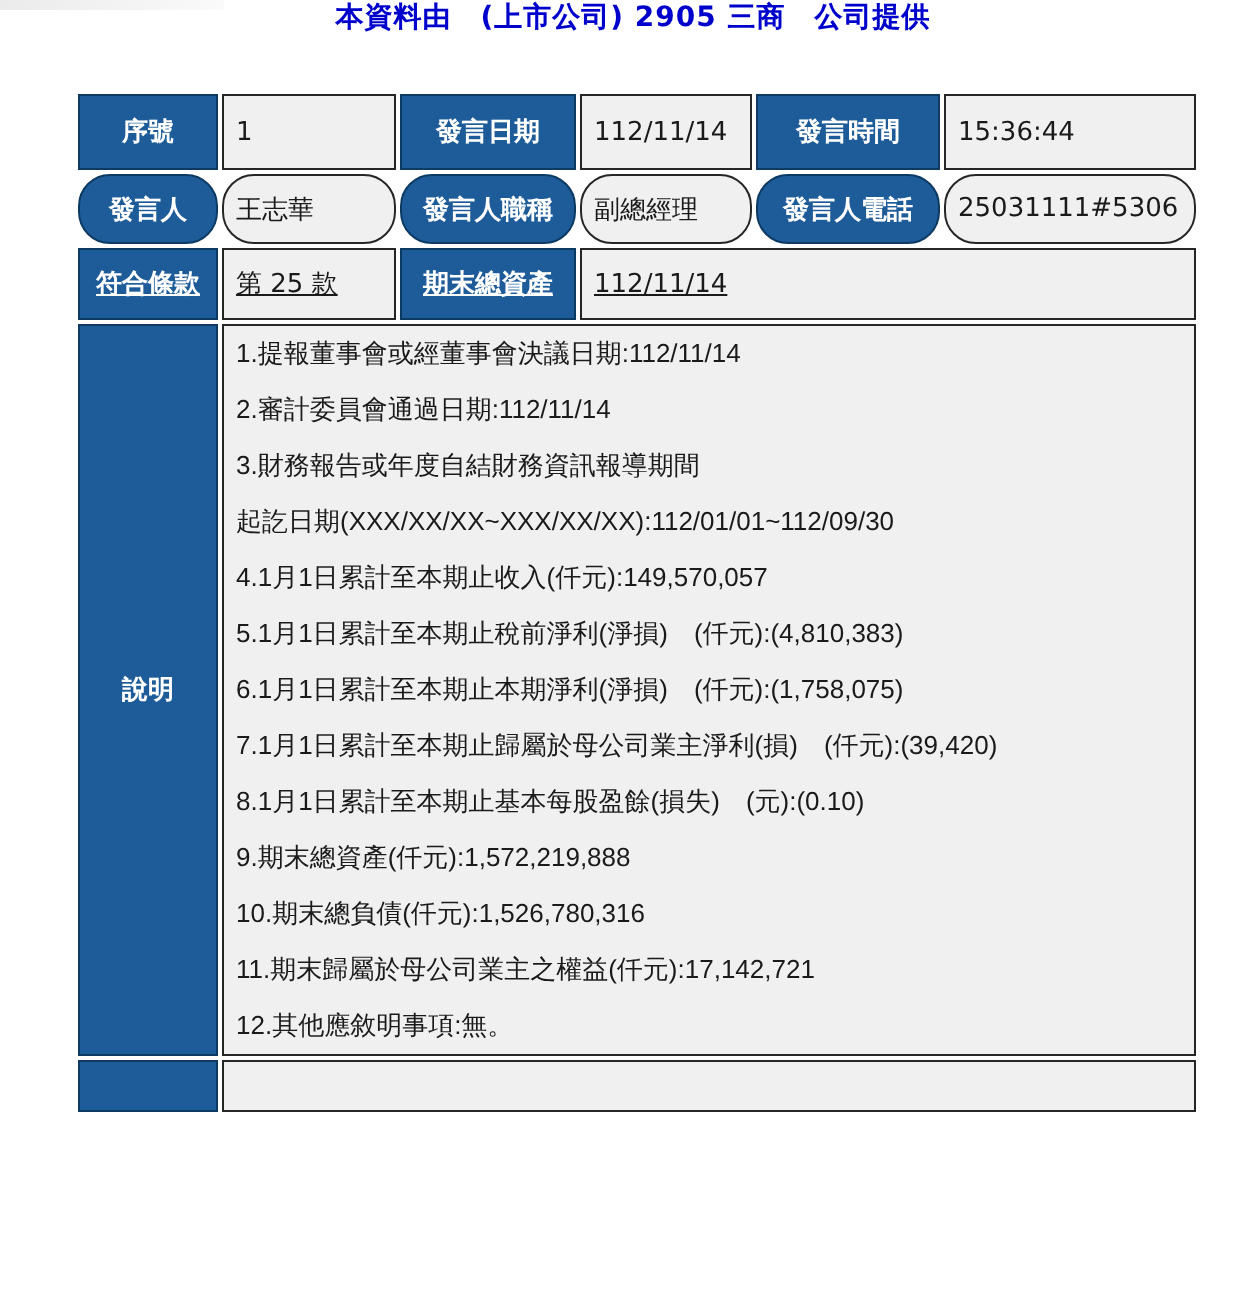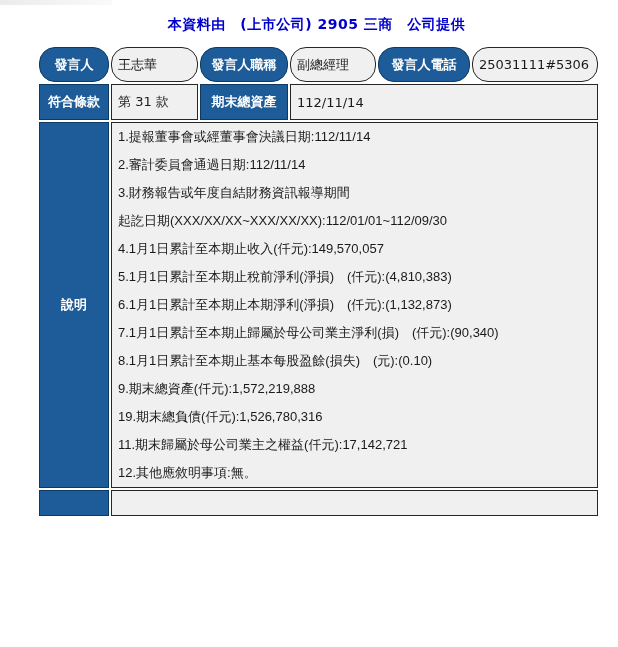--- a/index.html
+++ b/index.html
@@ -19,21 +19,21 @@
   }
   
   .top-artifact {
     position: absolute;
     left: 0; top: 0;
     width: 112px; height: 5px;
     background: linear-gradient(to right, #ebebeb, #fafafa);
   }
   .title-bar {
     position: absolute;
-    left: 37px; top: 16px;
+    left: 37px; top: 0;
     width: 559px;
     text-align: center;
     color: #0000cc;
     font-size: 14px;
     font-weight: bold;
     letter-spacing: 0.5px;
     white-space: pre;
   }
   table.ann {
     position: absolute;
@@ -75,21 +75,21 @@
     font-size: 14px;
     color: #111111;
   }
   .desc-line {
     line-height: 28px;
     white-space: pre;
   }
   tr.r1 th, tr.r1 td { height: 36px; }
   tr.r2 th, tr.r2 td { height: 33px; border-radius: 16px; }
   tr.r3 th, tr.r3 td { height: 64px; }
-  tr.r4 th, tr.r4 td { height: 34px; }
+  tr.r4 th, tr.r4 td { height: 34px; text-decoration: underline; }
   tr.r6 th, tr.r6 td { height: 24px; }
 </style>
 </head>
 <body>
 
 <div class="page">
 
   <div class="top-artifact"></div>
 
   <div class="title-bar">本資料由　(上市公司) 2905 三商　公司提供</div>
@@ -98,52 +98,60 @@
     <colgroup>
       <col style="width:70px">
       <col style="width:87px">
       <col style="width:88px">
       <col style="width:86px">
       <col style="width:92px">
       <col style="width:126px">
     </colgroup>
 
     <tbody>
+        <tr class="r1">
+      <th>序號</th>
+      <td class="center">1</td>
+      <th>發言日期</th>
+      <td>112/11/14</td>
+      <th>發言時間</th>
+      <td>15:36:44</td>
+    </tr>
 
     <tr class="r2">
       <th>發言人</th>
       <td>王志華</td>
       <th>發言人職稱</th>
       <td>副總經理</td>
       <th>發言人電話</th>
       <td>25031111#5306</td>
     </tr>
 
 
     <tr class="r4">
       <th>符合條款</th>
-      <td class="center">第 31 款</td>
+      <td class="center">第 25 款</td>
       <th>期末總資產</th>
       <td colspan="3">112/11/14</td>
     </tr>
 
     <tr>
       <th>說明</th>
       <td class="desc-cell" colspan="5">
         <div class="desc-line">1.提報董事會或經董事會決議日期:112/11/14</div>
         <div class="desc-line">2.審計委員會通過日期:112/11/14</div>
         <div class="desc-line">3.財務報告或年度自結財務資訊報導期間</div>
         <div class="desc-line">起訖日期(XXX/XX/XX~XXX/XX/XX):112/01/01~112/09/30</div>
         <div class="desc-line">4.1月1日累計至本期止收入(仟元):149,570,057</div>
         <div class="desc-line">5.1月1日累計至本期止稅前淨利(淨損)　(仟元):(4,810,383)</div>
-        <div class="desc-line">6.1月1日累計至本期止本期淨利(淨損)　(仟元):(1,132,873)</div>
-        <div class="desc-line">7.1月1日累計至本期止歸屬於母公司業主淨利(損)　(仟元):(90,340)</div>
+        <div class="desc-line">6.1月1日累計至本期止本期淨利(淨損)　(仟元):(1,758,075)</div>
+        <div class="desc-line">7.1月1日累計至本期止歸屬於母公司業主淨利(損)　(仟元):(39,420)</div>
         <div class="desc-line">8.1月1日累計至本期止基本每股盈餘(損失)　(元):(0.10)</div>
         <div class="desc-line">9.期末總資產(仟元):1,572,219,888</div>
-        <div class="desc-line">19.期末總負債(仟元):1,526,780,316</div>
+        <div class="desc-line">10.期末總負債(仟元):1,526,780,316</div>
         <div class="desc-line">11.期末歸屬於母公司業主之權益(仟元):17,142,721</div>
         <div class="desc-line">12.其他應敘明事項:無。</div>
       </td>
     </tr>
 
     <tr class="r6">
       <th></th>
       <td colspan="5"></td>
     </tr>
   </tbody>

